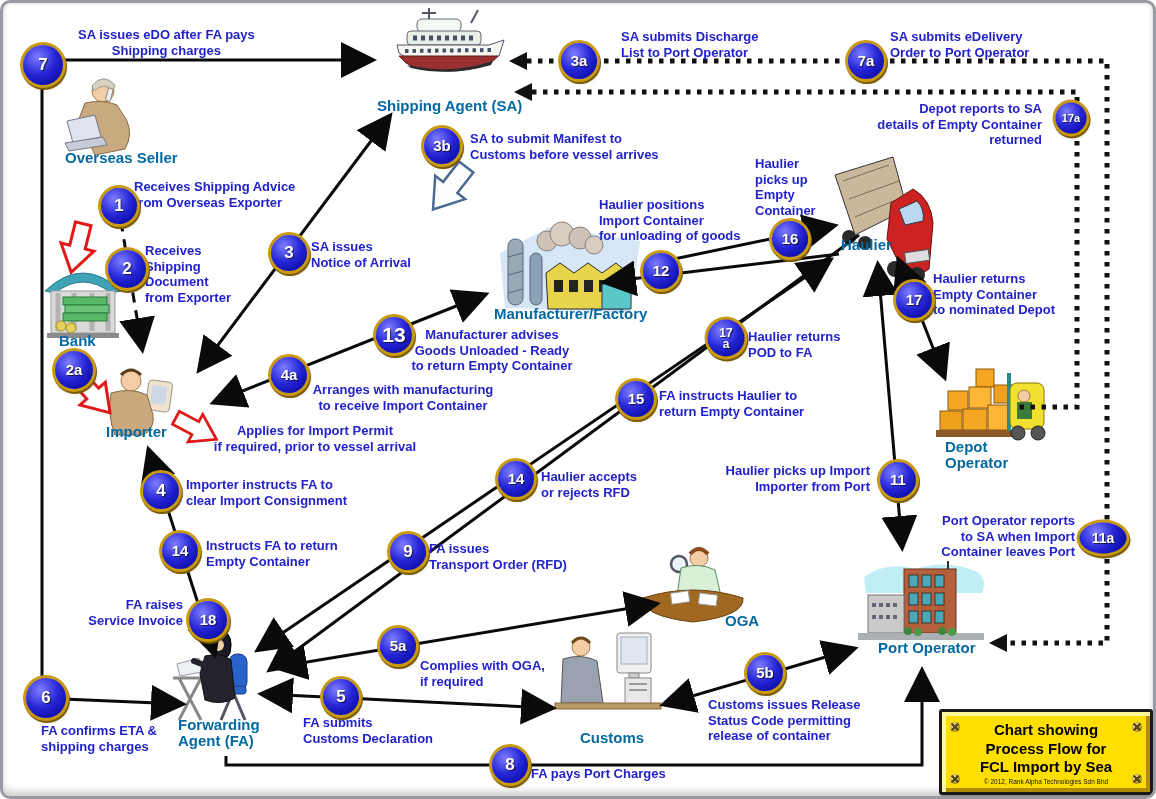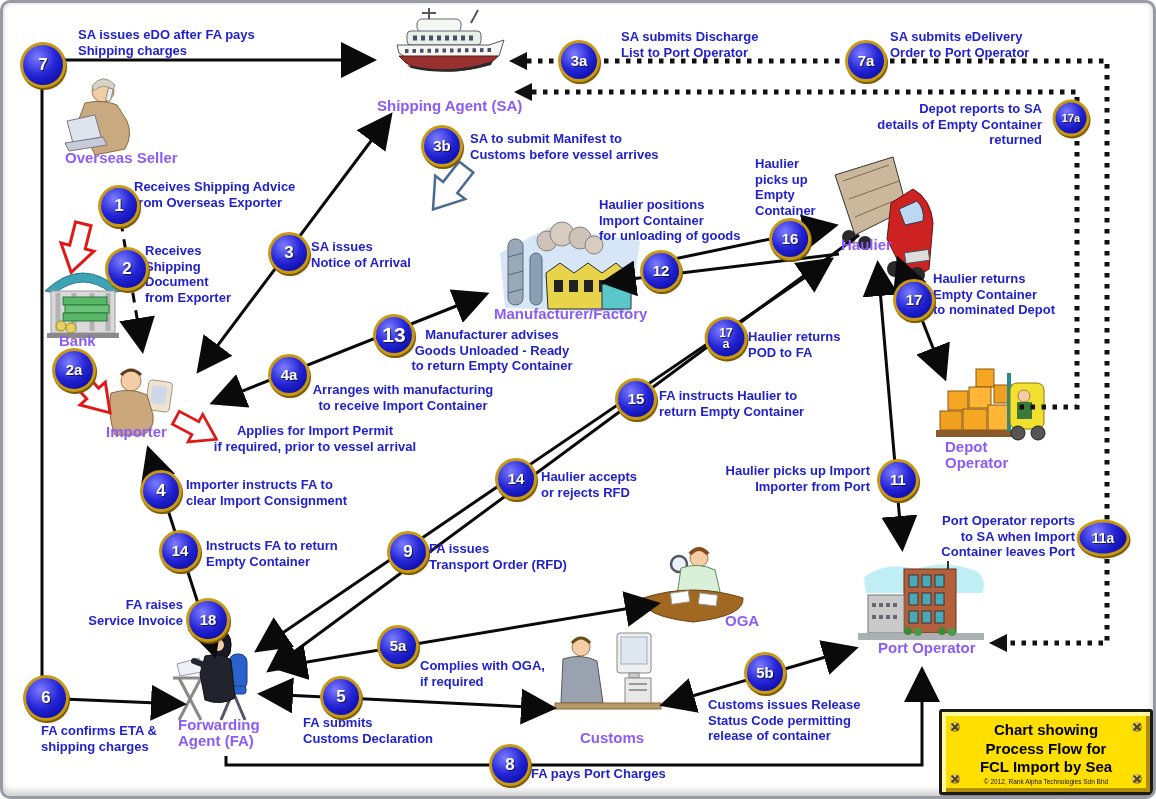--- a/index.html
+++ b/index.html
@@ -8,21 +8,21 @@
          box-shadow:inset 0 -5px 6px rgba(0,0,0,.18), inset 0 2px 2px rgba(0,0,0,.06);}
   #artwork{position:absolute;left:0;top:0;}
   .badge{position:absolute;display:flex;align-items:center;justify-content:center;border-radius:50%;
          transform:translate(-50%,-50%);
          background:radial-gradient(circle at 36% 30%, #7d7dff, #2525d6 48%, #0a0aa2 85%);
          color:#fff;font-weight:bold;text-align:center;white-space:pre-line;line-height:.9;
          box-shadow:0 0 0 3px #c9990f, 1px 2px 0 3px #7a5c06, 2px 3px 4px rgba(0,0,0,.35);
          text-shadow:1px 1px 1px rgba(0,0,0,.7);}
   .note{position:absolute;color:#2222cc;font-weight:bold;font-size:13px;line-height:1.2;
         white-space:pre-line;}
-  .actor-label{position:absolute;color:#8b5cf6;font-weight:bold;font-size:15px;line-height:1.08;
+  .actor-label{position:absolute;color:#0369a1;font-weight:bold;font-size:15px;line-height:1.08;
         white-space:pre-line;}
   .sign{position:absolute;left:936px;top:706px;width:214px;height:86px;box-sizing:border-box;
         background:#ffdf00;border:3px solid #1a1a1a;border-radius:3px;
         box-shadow:inset 4px 4px 0 rgba(255,250,160,.95), inset -4px -4px 0 rgba(150,115,0,.75), 2px 3px 3px rgba(0,0,0,.4);
         display:flex;flex-direction:column;align-items:center;justify-content:center;padding-top:2px;}
   .sign-line{color:#000;font-weight:bold;font-size:15px;line-height:1.25;}
   .sign-copy{color:#111;font-size:6.5px;margin-top:1px;}
   .screw{position:absolute;width:10px;height:10px;border-radius:50%;
         background:
          linear-gradient(45deg, transparent 43%, #5a4a10 43% 57%, transparent 57%),
@@ -249,21 +249,21 @@
       <div class="actor-label" style="left: 838px; top: 234px;">Haulier</div>
       <div class="actor-label" style="left: 942px; top: 436px;">Depot
 Operator</div>
       <div class="actor-label" style="left: 875px; top: 637px;">Port Operator</div>
       <div class="actor-label" style="left: 722px; top: 610px;">OGA</div>
       <div class="actor-label" style="left: 577px; top: 727px;">Customs</div>
       <div class="actor-label" style="left: 175px; top: 714px;">Forwarding
 Agent (FA)</div>
     </div>
   <div id="note-layer">
-      <div class="note" style="top: 24px; left: 75px;">SA issues eDO after FA pays
+      <div class="note" style="top: 24px; left: 75px; text-align: center;">SA issues eDO after FA pays
 Shipping charges</div>
       <div class="note" style="top: 176px; left: 131px;">Receives Shipping Advice
 from Overseas Exporter</div>
       <div class="note" style="top: 240px; left: 142px;">Receives
 Shipping
 Document
 from Exporter</div>
       <div class="note" style="top: 236px; left: 308px;">SA issues
 Notice of Arrival</div>
       <div class="note" style="top: 26px; left: 602px; margin-left: 16px;">SA submits Discharge

